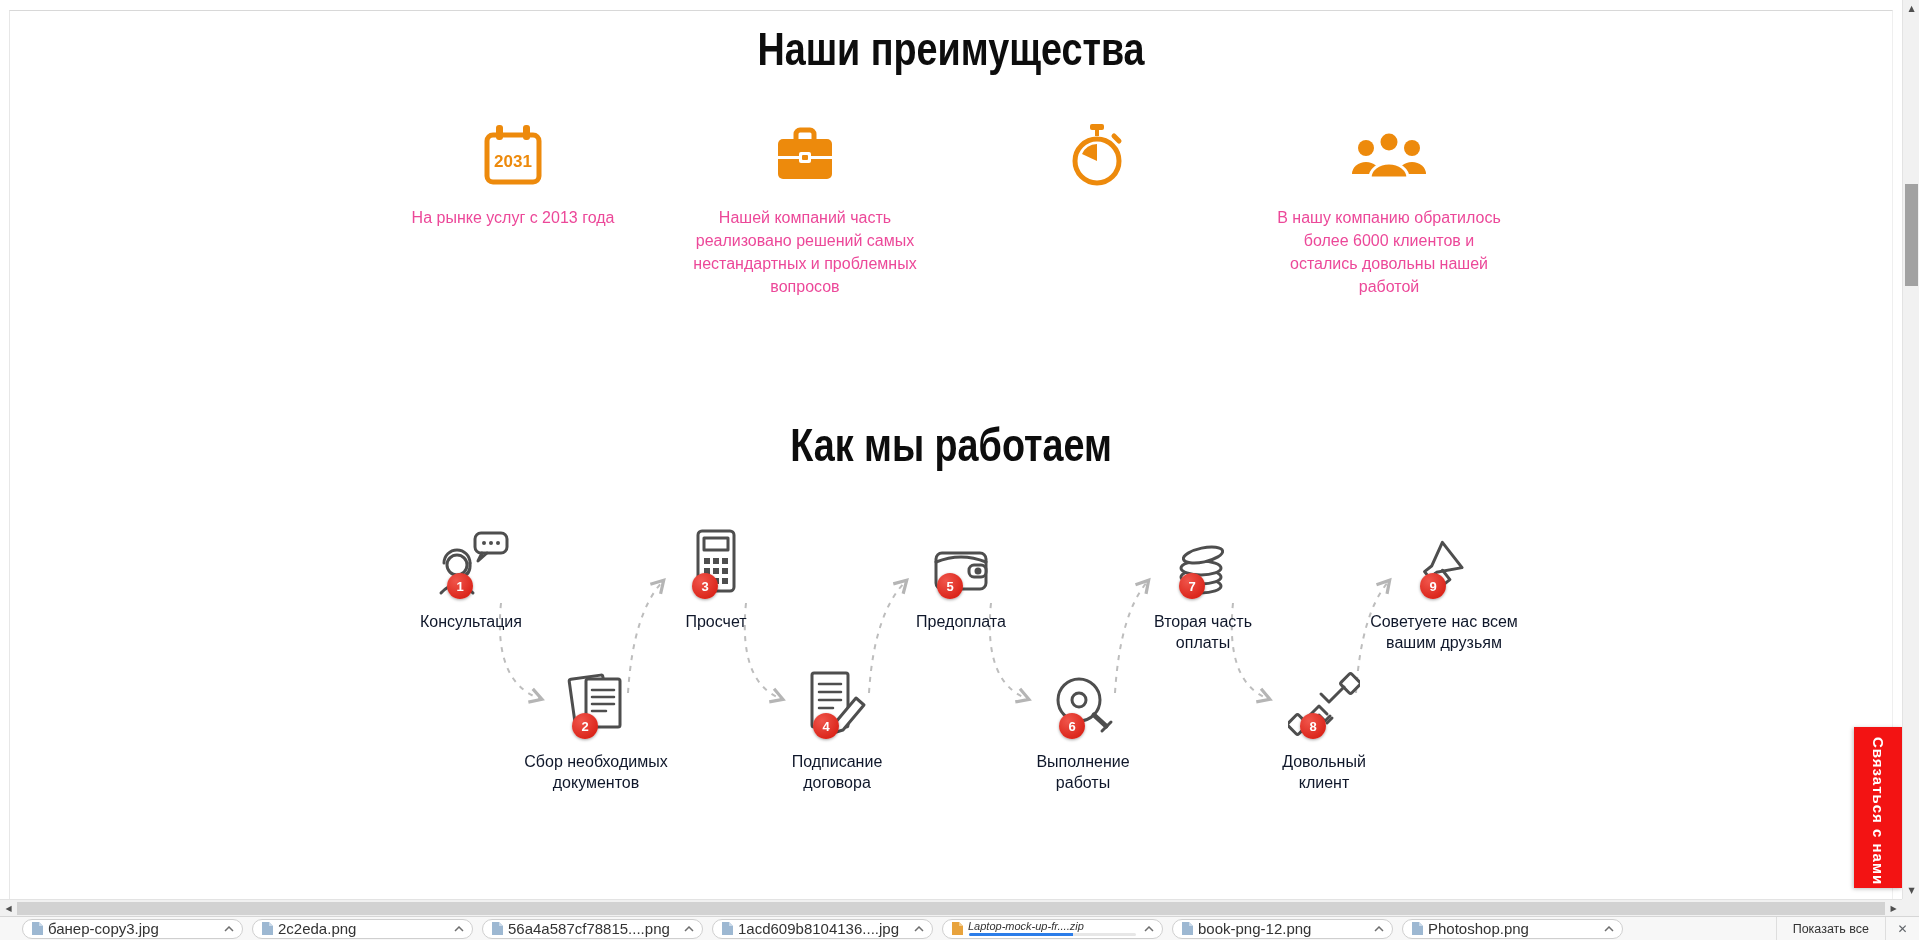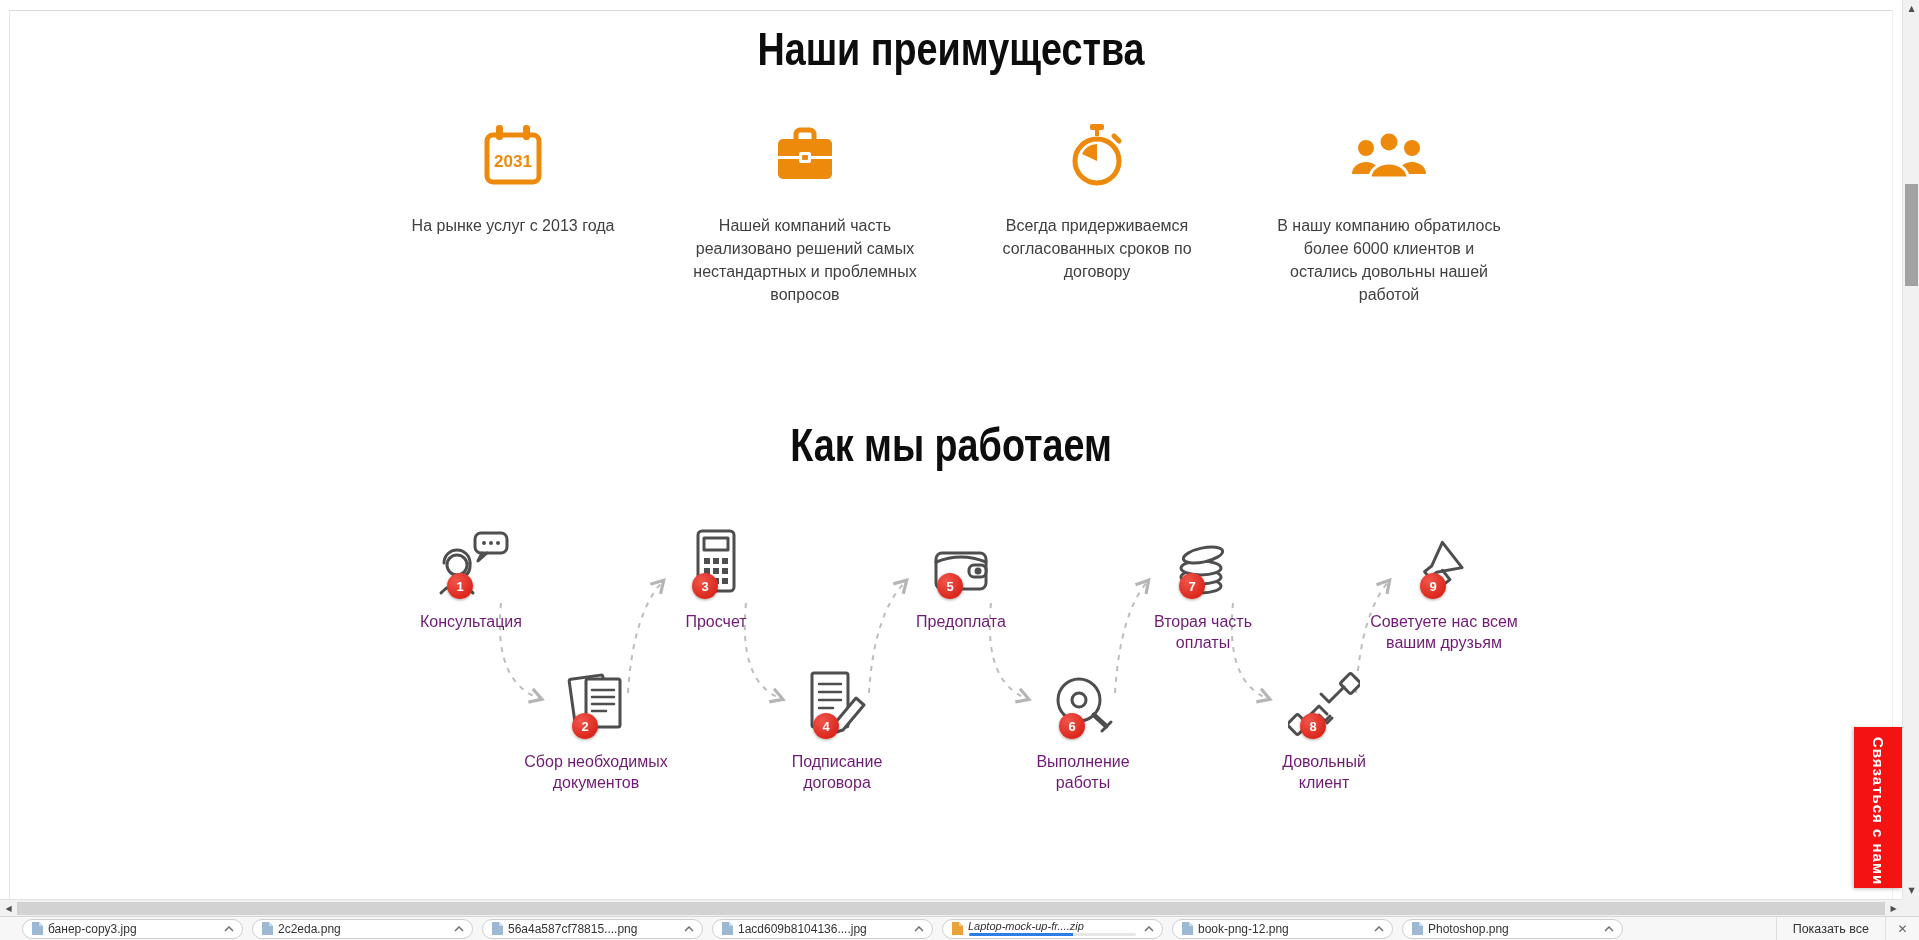--- a/index.html
+++ b/index.html
@@ -14,35 +14,35 @@
   .section-title { position:absolute; left:0; width:1902px; text-align:center;
                    font-size:46px; font-weight:700; color:#0d0d0d;
                    transform:scaleX(.82); letter-spacing:0; }
   .title-adv { top:22px; }
   .title-how { top:418px; }
 
   
   .adv-row { position:absolute; top:112px; left:367px; width:1170px; display:flex; }
   .adv-col { width:292px; display:flex; flex-direction:column; align-items:center; }
   .adv-icon { height:86px; display:flex; align-items:center; justify-content:center;text-align:center; }
-  .adv-text { margin-top:16px; font-size:16px; line-height:23px; color:#404040;
+  .adv-text { margin-top:8px; font-size:16px; line-height:23px; color:#ec4899;
               text-align:center; max-width:228px; }
 
   
   .steps-area { position:absolute; left:375px; top:505px; width:1170px; height:300px; }
   .arrows { position:absolute; left:0; top:0; }
   .step { position:absolute; width:180px; text-align:center; }
   .step.top { top:0; }
   .step.bottom { top:140px; }
   .step-icon { position:relative; height:92px; display:flex; align-items:flex-end; justify-content:center; }
   .badge { position:absolute; bottom:-2px; left:50%; margin-left:-24px; width:26px; height:26px;
            border-radius:50%; background:radial-gradient(circle at 35% 30%, #f0554b, #d31409);
            color:#fff; font-size:13px; font-weight:700; display:flex; align-items:center;
            justify-content:center; box-shadow:0 1px 3px rgba(0,0,0,.35); }
-  .step-label { margin:14px auto 0; font-size:16px; line-height:21px; color:#701a75; max-width:170px; }
+  .step-label { margin:14px auto 0; font-size:16px; line-height:21px; color:#0f172a; max-width:170px; }
 
   
   .contact-tab { position:absolute; right:17px; top:727px; width:48px; height:161px;
                  background:#f31313; color:#fff; overflow:hidden; cursor:pointer;
                  box-shadow:-1px 1px 4px rgba(0,0,0,.25);
                  display:flex; justify-content:center; }
   .contact-tab span { writing-mode:vertical-rl; font-weight:700; font-size:15px;
                       letter-spacing:1px; padding-top:10px; white-space:nowrap; }
 
   
@@ -60,21 +60,21 @@
   .hsb .left { left:0; top:0; }
   .hsb .right { right:0; top:0; }
   .sb-corner { position:absolute; right:0; bottom:24px; width:17px; height:17px; background:#f1f1f1; }
 
   
   .dl-bar { position:absolute; left:0; bottom:0; width:1919px; height:24px; background:#f7f7f7;
             border-top:1px solid #d6d6d6; display:flex; align-items:center; padding-left:22px; }
   .dl-item { position:relative; width:221px; height:20px; background:#fff; border:1px solid #cfcfcf;
              border-radius:10px; display:flex; align-items:center; margin-right:9px;
              padding:0 4px 0 8px; cursor:pointer; }
-  .dl-name { flex:1; font-size:12px; color:#333; white-space:nowrap; overflow:hidden; margin:0 4px; }
+  .dl-name { flex:1; font-size:15px; color:#333; white-space:nowrap; overflow:hidden; margin:0 4px; }
   .dl-item.progressing .dl-name { transform:translateY(-3px); font-size:11px;font-style:italic; }
   .dl-progress { position:absolute; left:26px; right:26px; bottom:2px; height:3px;
                  background:#e7e7e7; border-radius:2px; overflow:hidden; }
   .dl-progress i { display:block; height:100%; width:62%; background:#2b7de9; }
   .dl-chevron { width:18px; display:flex; justify-content:center; }
   .dl-right { margin-left:auto; display:flex; align-items:stretch; height:100%;justify-content:flex-end; }
   .dl-showall { display:flex; align-items:center; padding:0 16px; font-size:12.5px; color:#333;
                 border-left:1px solid #dedede; cursor:pointer; }
   .dl-close { display:flex; align-items:center; justify-content:center; width:34px; color:#5f6368;
               font-size:12px; border-left:1px solid #dedede; cursor:pointer;
@@ -117,21 +117,20 @@
     <div class="adv-col">
       <div class="adv-icon">
         <svg width="62" height="66" viewBox="0 0 62 66">
           <rect x="24" y="2" width="14" height="6" rx="2" fill="#ED8A0C"></rect>
           <rect x="29" y="7" width="4" height="7" fill="#ED8A0C"></rect>
           <line x1="48" y1="14" x2="53" y2="19" stroke="#ED8A0C" stroke-width="5" stroke-linecap="round"></line>
           <circle cx="31" cy="39" r="22" fill="none" stroke="#ED8A0C" stroke-width="5"></circle>
           <path d="M31 39 L31 22 A17 17 0 0 0 16 32 Z" fill="#ED8A0C"></path>
         </svg>
       </div>
-      <div class="adv-text">Всегда придерживаемся согласованных сроков по договору</div>
     </div>
 
     <div class="adv-col">
       <div class="adv-icon">
         <svg width="80" height="62" viewBox="0 0 80 62">
           <g fill="#ED8A0C">
             <circle cx="17" cy="24" r="8"></circle>
             <path d="M3 50 a14 12 0 0 1 28 0 z"></path>
             <circle cx="63" cy="24" r="8"></circle>
             <path d="M49 50 a14 12 0 0 1 28 0 z"></path>

